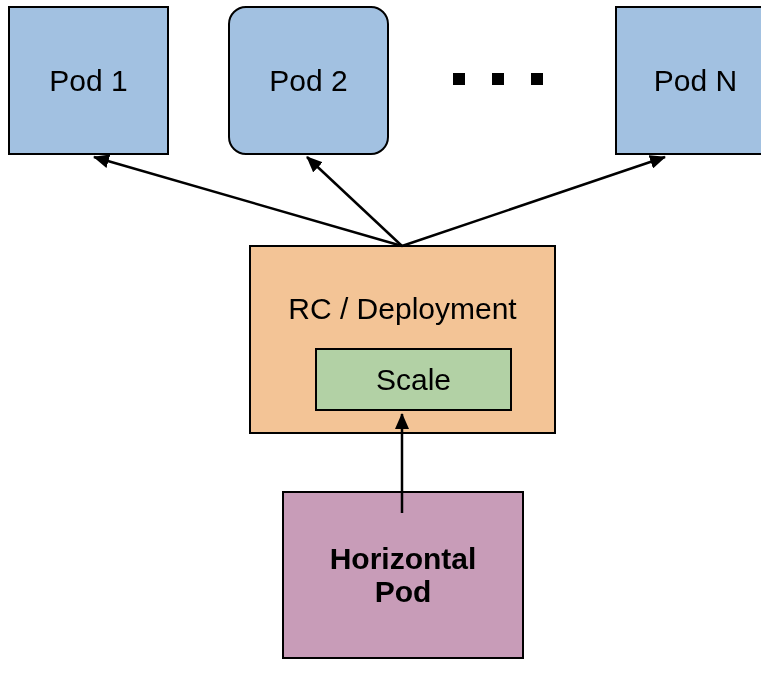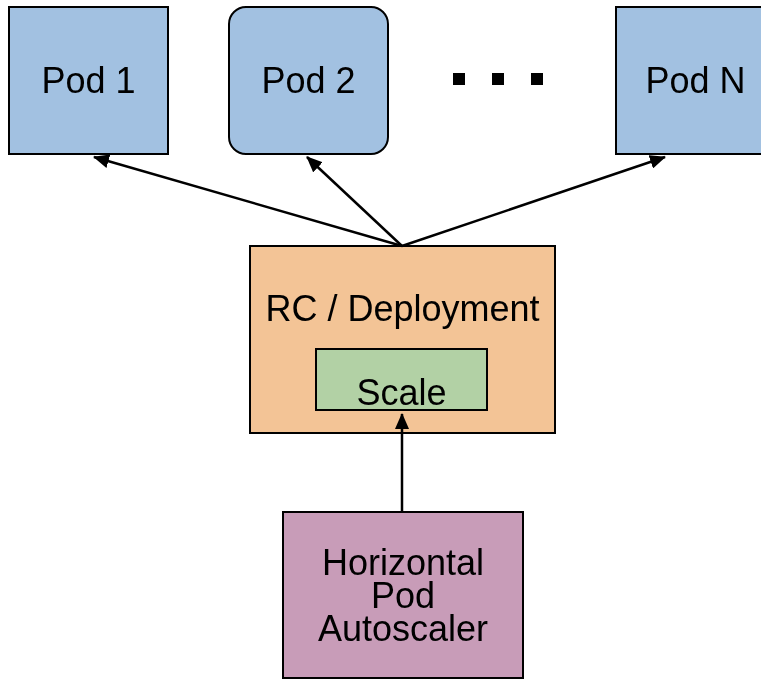--- a/index.html
+++ b/index.html
@@ -17,21 +17,21 @@
     color: #000000;
   }
   .box {
     position: absolute;
     box-sizing: border-box;
     border: 2px solid var(--border-color, #000);
     display: flex;
     align-items: center;
     justify-content: center;
     text-align: center;
-    font-size: 36px;
+    font-size: 30px;
     line-height: 33px;
   }
   .pod {
     width: 161px;
     height: 149px;
     top: 6px;
     background: var(--pod-fill, #a2c1e1);
   }
   .pod1 { left: 8px; }
   .pod2 { left: 228px; border-radius: 18px; }
@@ -44,32 +44,32 @@
     background: var(--rc-fill, #f3c496);
     align-items: flex-start;
     text-align: right;
   }
   .rc-label {
     margin-top: 45px;
   }
   .scale {
     left: 315px;
     top: 348px;
-    width: 173px;
+    width: 197px;
     height: 63px;
     background: var(--scale-fill, #b2d1a5);
-    align-items: flex-end;
   }
   .hpa {
     left: 282px;
-    top: 511px;
+    top: 491px;
     width: 242px;
     height: 168px;
     background: var(--hpa-fill, #c89cb8);
     flex-direction: column;
+    font-weight: bold;
   }
   .dots {
     position: absolute;
     left: 453px;
     top: 73px;
     width: 90px;
     height: 12px;
     display: flex;
     justify-content: space-between;
   }
@@ -112,21 +112,20 @@
     <span class="rc-label">RC / Deployment</span>
   </div>
 
   <div class="box scale">
     <span>Scale</span>
   </div>
 
   <div class="box hpa">
     <span>Horizontal</span>
     <span>Pod</span>
-    <span>Autoscaler</span>
   </div>
 
   <svg class="arrows" width="761" height="689" viewBox="0 0 761 689">
     <defs>
       <marker id="arrowhead" markerUnits="userSpaceOnUse" markerWidth="18" markerHeight="14" refX="15" refY="7" orient="auto">
         <path d="M0,0 L16,7 L0,14 Z" fill="#000000"></path>
       </marker>
     </defs>
     <line x1="402" y1="246" x2="94" y2="157" stroke="#000000" stroke-width="2.5" marker-end="url(#arrowhead)"></line>
     <line x1="402" y1="246" x2="307" y2="157" stroke="#000000" stroke-width="2.5" marker-end="url(#arrowhead)"></line>

